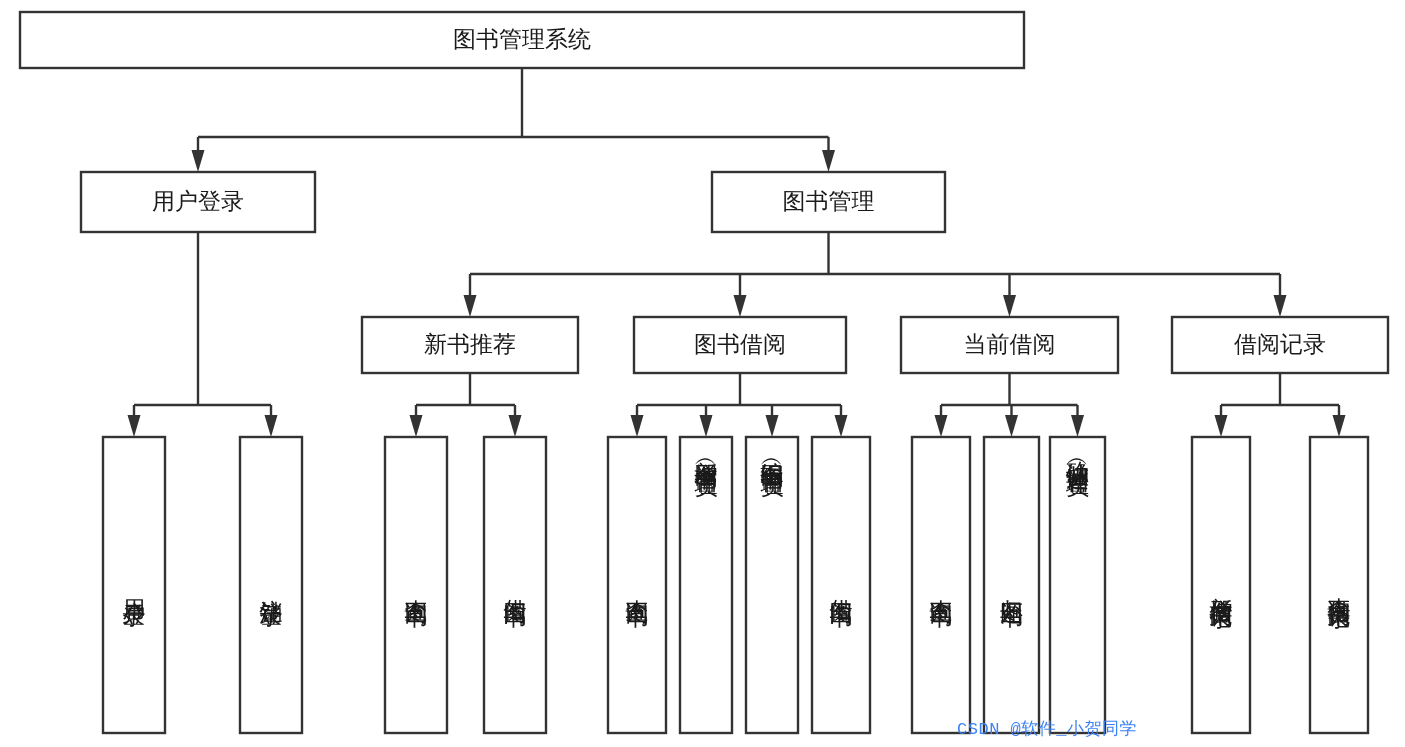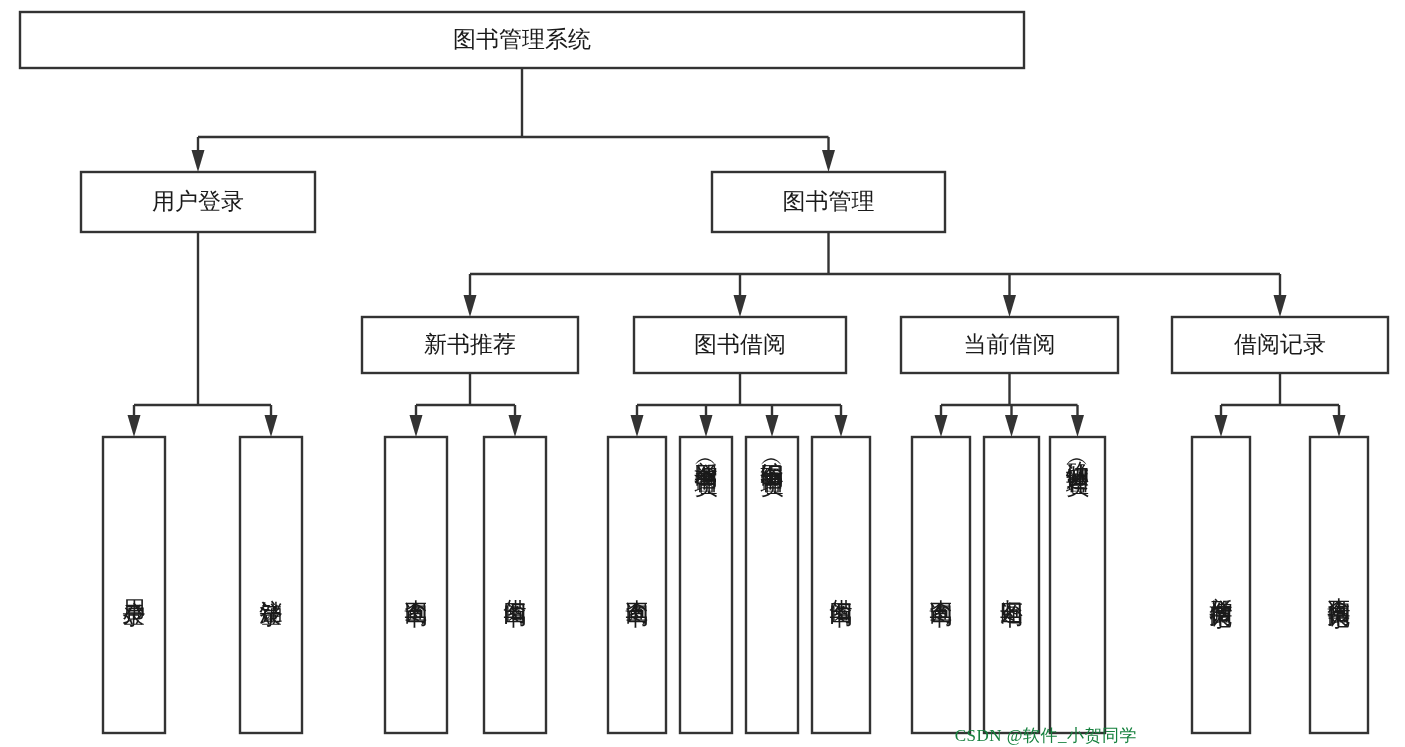--- a/index.html
+++ b/index.html
@@ -63,24 +63,24 @@
     pointer-events: none;
   }
   .vlabel.top-aligned {
     justify-content: flex-start;
     padding-top: 6px;
     box-sizing: border-box;
   }
   .watermark {
     position: absolute;
     right: 8px;
-    bottom: 0;
-    font-family: Liberation Serif, serif;
+    bottom: 7px;
+    font-family: Liberation Mono, monospace;
     font-size: 17px;
-    color: #15803d;
+    color: #3b82f6;
     letter-spacing: 0.5px;
     white-space: nowrap;
   }
 </style>
 </head>
 <body>
 
 <div id="diagram-root">
 
   <svg class="flow" viewBox="0 0 1405 747">

